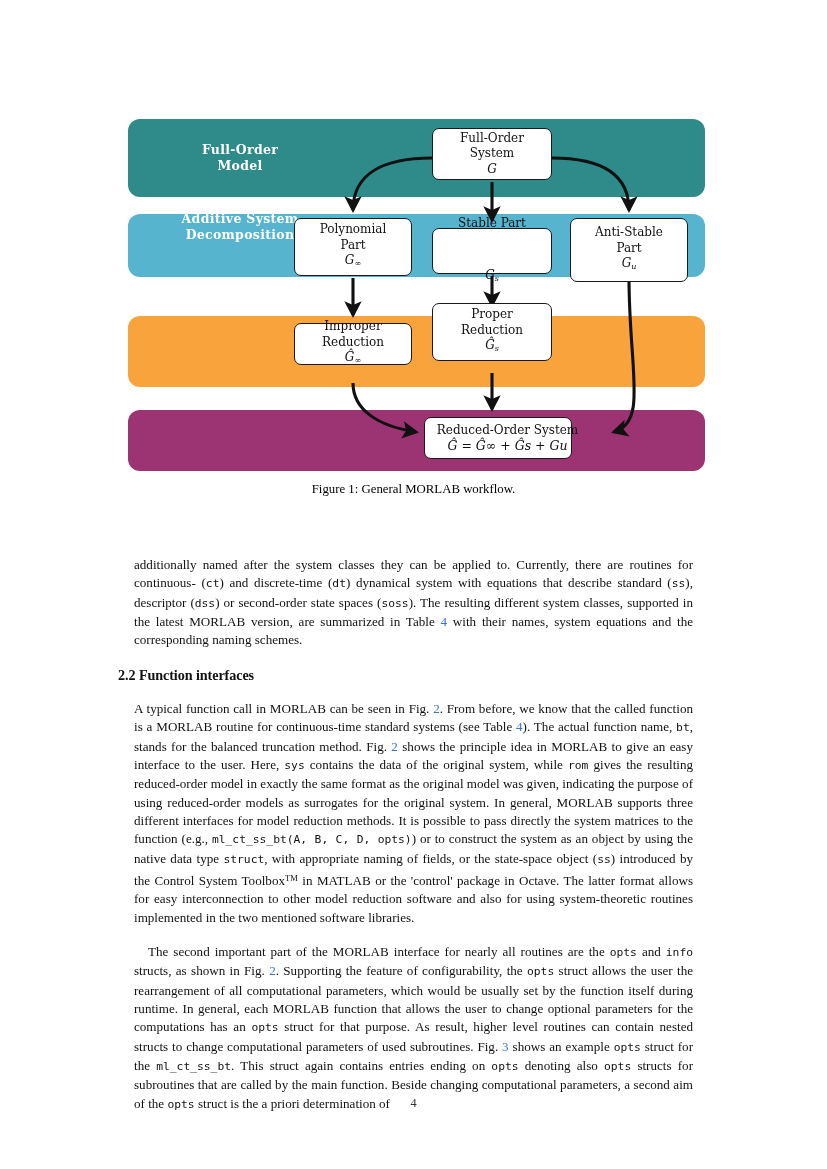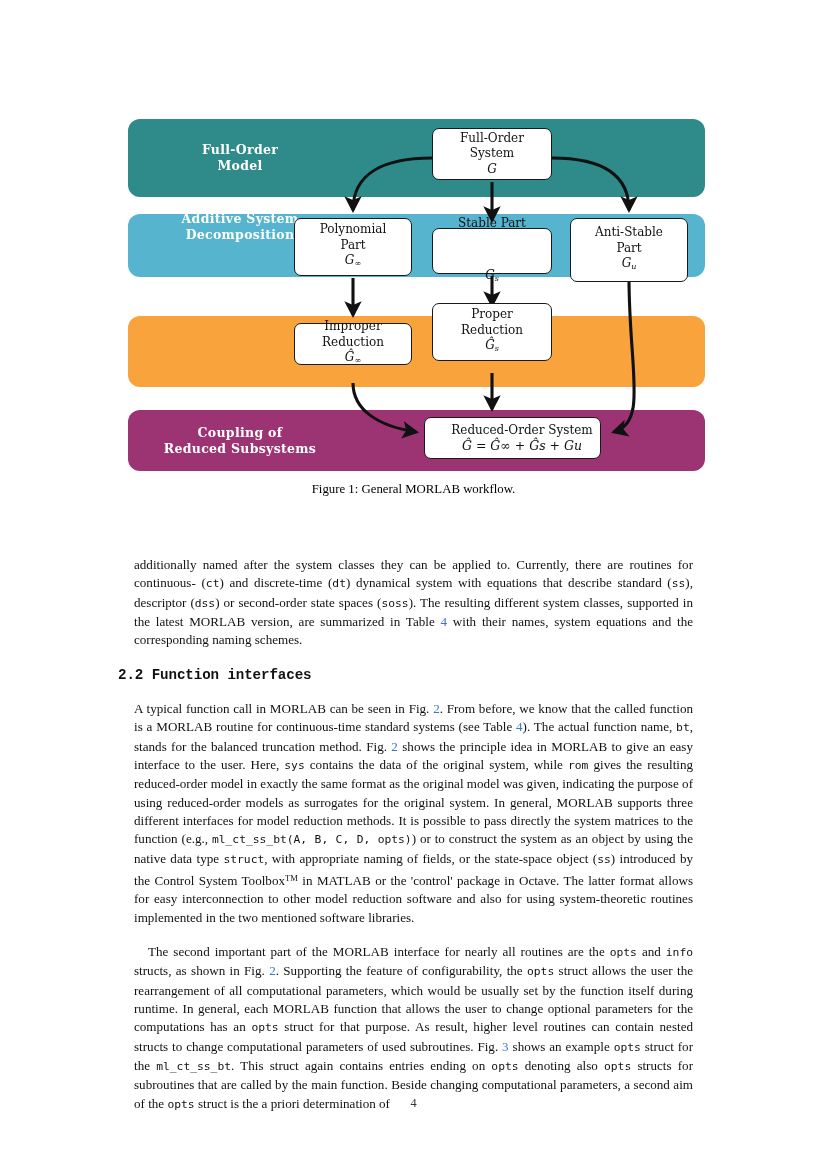--- a/index.html
+++ b/index.html
@@ -64,42 +64,42 @@
   .sub{font-size:8px;font-style:normal;vertical-align:-0.25em;}
   .submath{font-size:8px;font-style:italic;vertical-align:-0.25em;}
 
   
   .n-full     {left:304px;top:18px;width:120px;height:52px;}
   .n-poly     {left:166px;top:108px;width:118px;height:58px;}
   .n-stable   {left:304px;top:118px;width:120px;height:46px;gap:36px;}
   .n-anti     {left:442px;top:108px;width:118px;height:64px;}
   .n-improper {left:166px;top:213px;width:118px;height:42px;}
   .n-proper   {left:304px;top:193px;width:120px;height:58px;}
-  .n-ros      {left:296px;top:307px;width:177px;height:42px;padding-left:19px;}
+  .n-ros      {left:296px;top:307px;width:148px;height:42px;padding-left:19px;}
 
   .arrows{position:absolute;left:0;top:0;width:580px;height:370px;z-index:3;}
 
   .caption{
     position:absolute;left:0;top:482px;width:827px;
     text-align:center;font-size:12.8px;font-family:"Liberation Serif", serif;
   }
 
   
   .body{
     position:absolute;left:118px;top:540px;width:591px;
     font-size:13.1px;line-height:18.35px;text-align:justify;
     font-family:"Liberation Serif", serif;
     color:#111;
   }
   .body p{margin:16px;}
   .p-indent{text-indent:14px;}
   .tt{font-family:"DejaVu Sans Mono", monospace;font-size:11.3px;}
   .lnk{color:#3a74d0;}
   .sec{
-    font-family:Liberation Mono, monospace;
+    font-family:Liberation Serif, serif;
     font-weight:bold;font-size:14.2px;
     margin:16px 0 7px 0;
     letter-spacing:-0.1px;
   }
   sup{font-size:0.66em;vertical-align:0.45em;}
   .pagenum{
     position:absolute;left:0;top:1096px;width:827px;text-align:center;
     font-size:12.3px;font-family:"Liberation Serif", serif;color:#333;
   }
 </style>
@@ -116,24 +116,20 @@
       <div class="band band3"></div>
       <div class="band band4"></div>
 
       <div class="band-label" style="top:32px;">
         <span>Full-Order</span><br>
         <span>Model</span>
       </div>
       <div class="band-label" style="top:101px;">
         <span>Additive System</span><br>
         <span>Decomposition</span>
-      </div>
-      <div class="band-label" style="top:315px;left:4px;width:216px;">
-        <span>Coupling of</span><br>
-        <span>Reduced Subsystems</span>
       </div>
 
       <svg class="arrows" viewBox="0 0 580 370">
         <defs>
           <marker id="ah" markerWidth="7" markerHeight="7" refX="4.4" refY="3.1" orient="auto" markerUnits="strokeWidth">
             <path d="M0,0.3 L5.4,3.1 L0,5.9 L1.2,3.1 Z" fill="#111"></path>
           </marker>
         </defs>
         <g stroke="#111" stroke-width="3.1" fill="none" marker-end="url(#ah)" stroke-linecap="butt">
 

